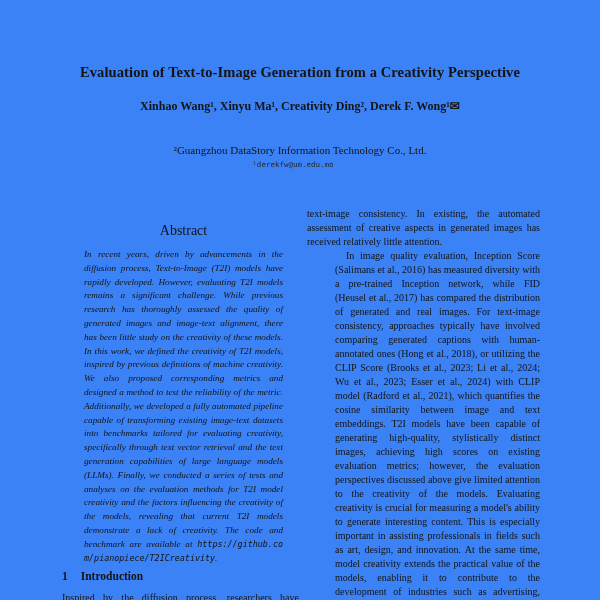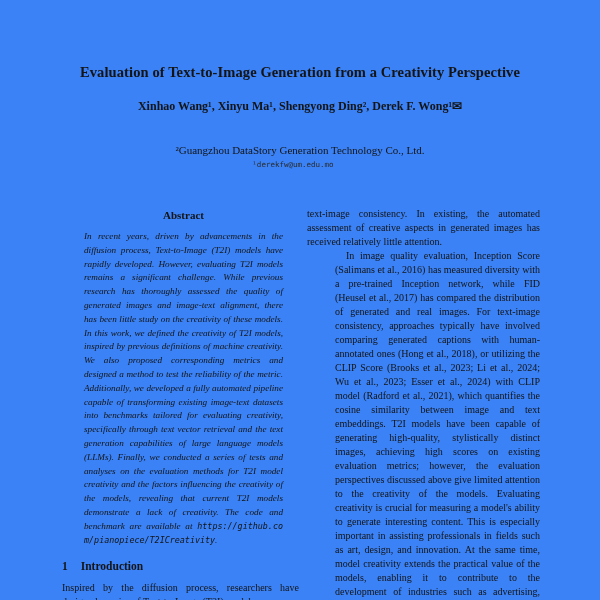--- a/index.html
+++ b/index.html
@@ -78,39 +78,39 @@
     overflow: hidden;
     font-size: 10px;
     line-height: 14px;
     text-align: justify;
   }
   .abstract-block {
     margin: 0 16px 0 22px;
   }
   .abstract-heading {
     text-align: center;
-    font-weight: bold;
-    font-size: 11px;
-    margin: 4px 0 9px 0;
+    font-weight: normal;
+    font-size: 14px;
+    margin: 18px 0 9px 0;
   }
   .abstract-text {
     font-size: 9.2px;
     line-height: 13.8px;
     text-align: justify;
     font-style: italic;
   }
   .mono-url {
     font-family: "DejaVu Sans Mono", monospace;
     font-size: 8.4px;
     color: #141414;
     text-decoration: none;
     word-break: break-all;
   }
   .section-heading {
-    margin-top: 13px;
+    margin-top: 5px;
     font-size: 11.5px;
     font-weight: bold;
   }
   .section-number {
     display: inline-block;
     margin-right: 13px;
   }
   .intro-paragraph {
     margin-top: 9px;
     font-size: 10px;
@@ -125,24 +125,24 @@
     margin-left: 28px;
   }
 </style>
 </head>
 <body>
 
 <div class="page">
 
   <div class="paper-title">Evaluation of Text-to-Image Generation from a Creativity Perspective</div>
 
-  <div class="author-line">Xinhao Wang¹, Xinyu Ma¹, Shengyong Ding², Derek F. Wong¹✉</div>
+  <div class="author-line">Xinhao Wang¹, Xinyu Ma¹, Creativity Ding², Derek F. Wong¹✉</div>
 
 
-  <div class="affiliation-2">²Guangzhou DataStory Generation Technology Co., Ltd.</div>
+  <div class="affiliation-2">²Guangzhou DataStory Information Technology Co., Ltd.</div>
 
   <div class="email-line">¹derekfw@um.edu.mo</div>
 
   <div class="col-left">
 
     <div class="abstract-block">
       <div class="abstract-heading">Abstract</div>
       <div class="abstract-text">
         <span>In recent years, driven by advancements in the diffusion process, Text-to-Image (T2I) models have rapidly developed. However, evaluating T2I models remains a significant challenge. While previous research has thoroughly assessed the quality of generated images and image-text alignment, there has been little study on the creativity of these models. In this work, we defined the creativity of T2I models, inspired by previous definitions of machine creativity. We also proposed corresponding metrics and designed a method to test the reliability of the metric. Additionally, we developed a fully automated pipeline capable of transforming existing image-text datasets into benchmarks tailored for evaluating creativity, specifically through text vector retrieval and the text generation capabilities of large language models (LLMs). Finally, we conducted a series of tests and analyses on the evaluation methods for T2I model creativity and the factors influencing the creativity of the models, revealing that current T2I models demonstrate a lack of creativity. The code and benchmark are available at </span><a class="mono-url" href="#">https://github.com/pianopiece/T2ICreativity</a><span>.</span>
       </div>

